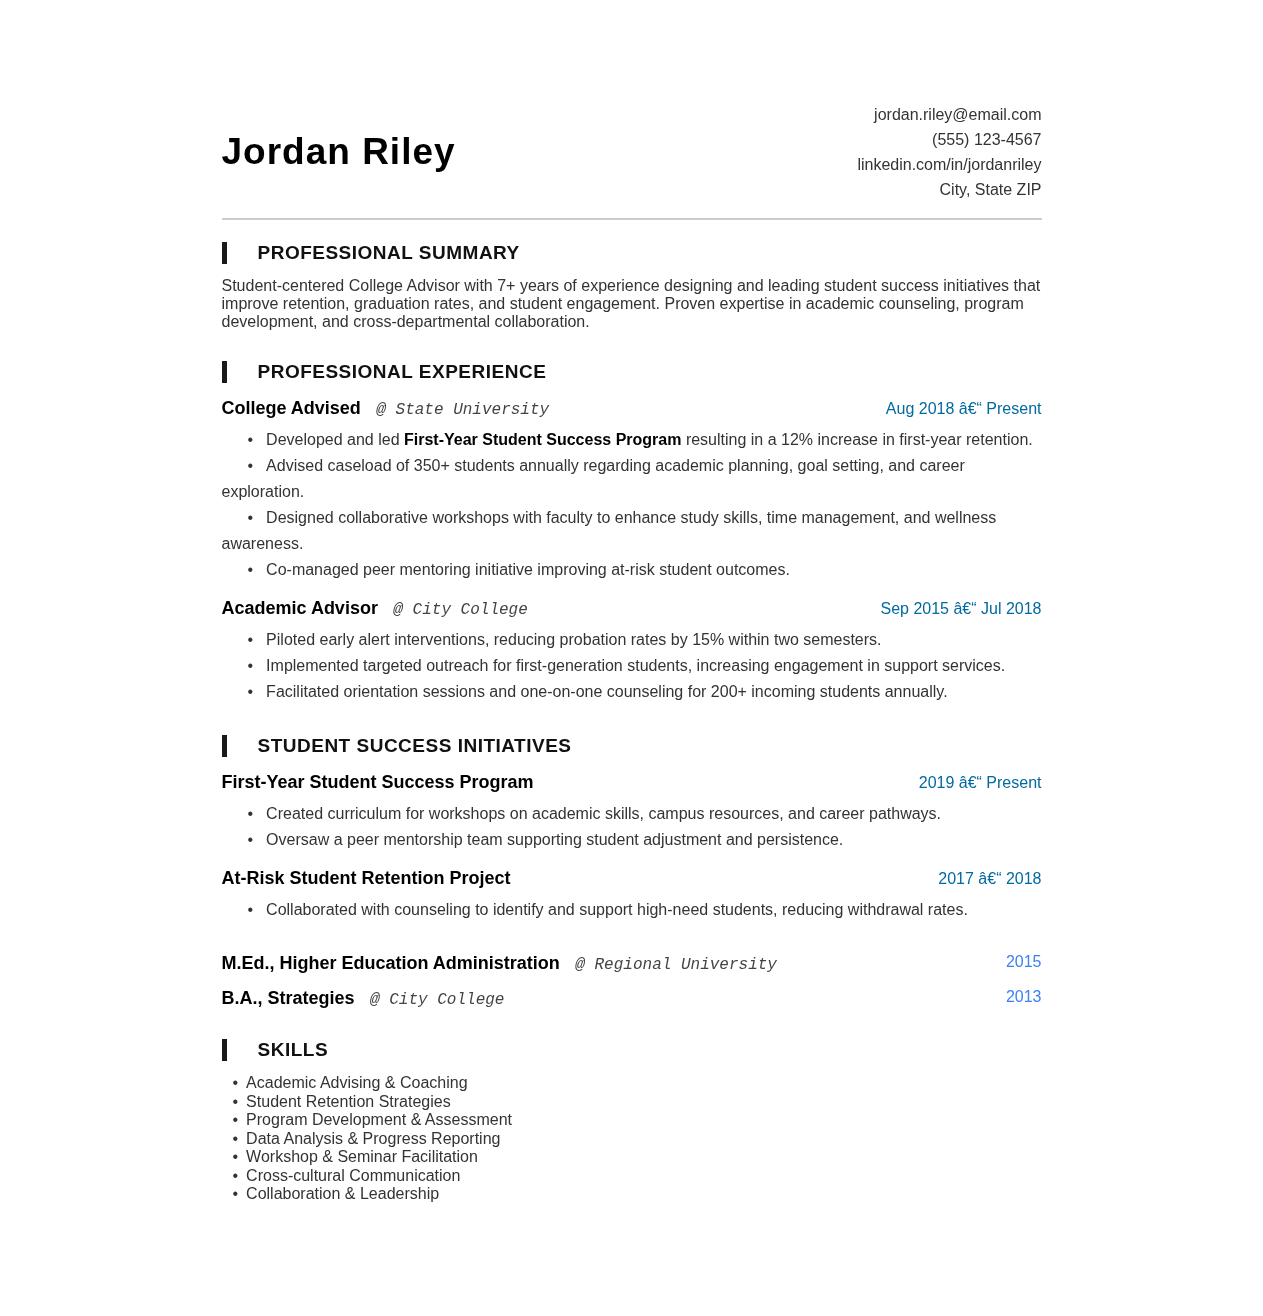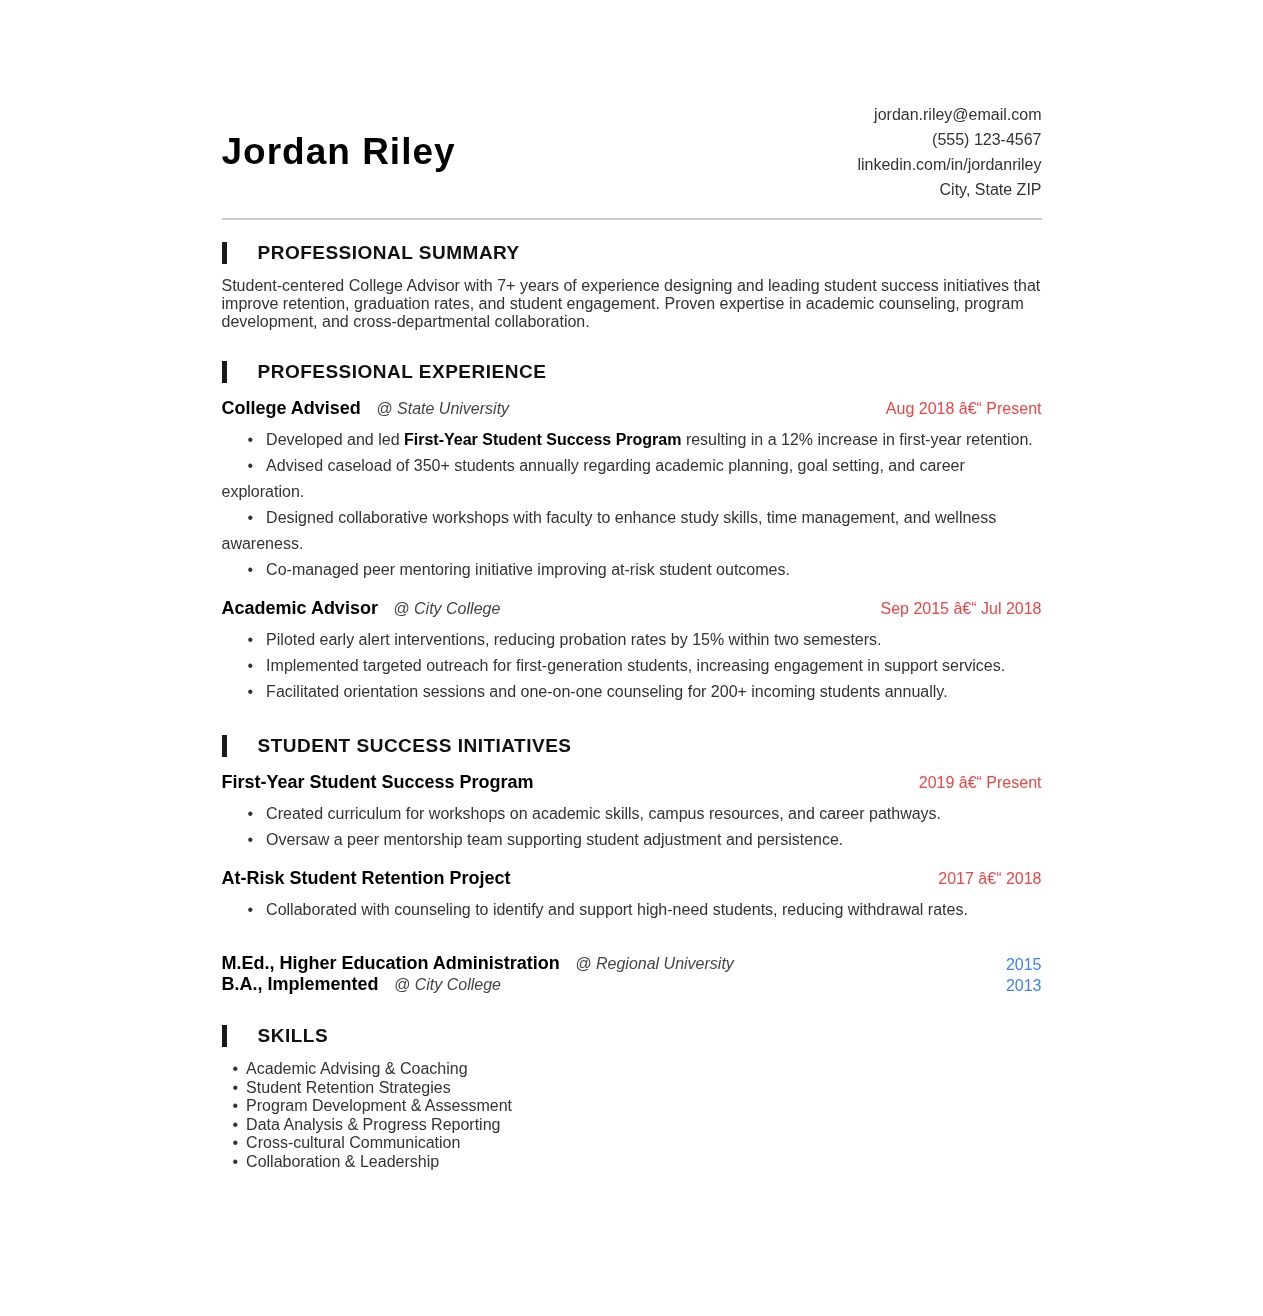--- a/index.html
+++ b/index.html
@@ -38,30 +38,30 @@
     color: #111111;
     gap: 20px;
   }
   .bar { display: inline-block; width: 5px; height: 22px; background: #1a1a1a; margin-right: 11px; flex: none; }
 
   p.summary { margin: 13px 0 0; font-size: 16px; line-height: 18px; color: #333333; }
 
   
   .entry-head { display: flex; justify-content: space-between; align-items: baseline; margin-top: 15px; }
   .role { font-size: 18px; font-weight: 700; color: #000000; }
-  .org { font-size: 16px; font-style: italic; color: #444444; margin-left: 11px; }
-  .dates { font-size: 16px; color: #ef4444; white-space: nowrap; margin-left: 20px; }
+  .org { font-size: 16px; font-style: italic; color: #444444; margin-left: 11px; font-family: Liberation Mono, monospace; }
+  .dates { font-size: 16px; color: #0369a1; white-space: nowrap; margin-left: 20px; }
 
   ul.exp { list-style: none; margin: 8px 0 0; padding: 0; }
   ul.exp li { font-size: 16px; line-height: 26px; text-indent: 26px; color: #333333; }
   ul.exp li::before { content: "\2022"; padding-right: 13px; color: #333333; }
   ul.exp li b { color: #000000; }
 
   
-  .edu-row { display: flex; justify-content: space-between; align-items: flex-end; margin-top: 0; }
+  .edu-row { display: flex; justify-content: space-between; align-items: flex-start; margin-top: 14px; }
   .degree { font-size: 18px; font-weight: 700; color: #000000; }
   .year { font-size: 16px; color: #3b82f6; white-space: nowrap; margin-left: 20px; }
 
   
   ul.skills { list-style: none; margin: 13px 0 0; padding: 0; }
   ul.skills li { font-size: 16px; line-height: 18.5px; text-indent: 11px; color: #333333; }
   ul.skills li::before { content: "\2022"; padding-right: 8px; color: #333333; }
 </style>
 </head>
 <body>
@@ -159,35 +159,36 @@
     <div class="edu-row">
       <div>
         <span class="degree">M.Ed., Higher Education Administration</span>
         <span class="org"><span>@</span> <span>Regional University</span></span>
       </div>
       <div class="year">2015</div>
     </div>
 
     <div class="edu-row">
       <div>
-        <span class="degree">B.A., Implemented</span>
+        <span class="degree">B.A., Strategies</span>
         <span class="org"><span>@</span> <span>City College</span></span>
       </div>
       <div class="year">2013</div>
     </div>
   </section>
 
   <section class="section">
     <h2 class="sec-title">
       <span class="bar"></span>
       <span>SKILLS</span>
     </h2>
     <ul class="skills">
       <li>Academic Advising &amp; Coaching</li>
       <li>Student Retention Strategies</li>
       <li>Program Development &amp; Assessment</li>
       <li>Data Analysis &amp; Progress Reporting</li>
+      <li>Workshop &amp; Seminar Facilitation</li>
       <li>Cross-cultural Communication</li>
       <li>Collaboration &amp; Leadership</li>
     </ul>
   </section>
 
 </div>
 
 </body></html>

